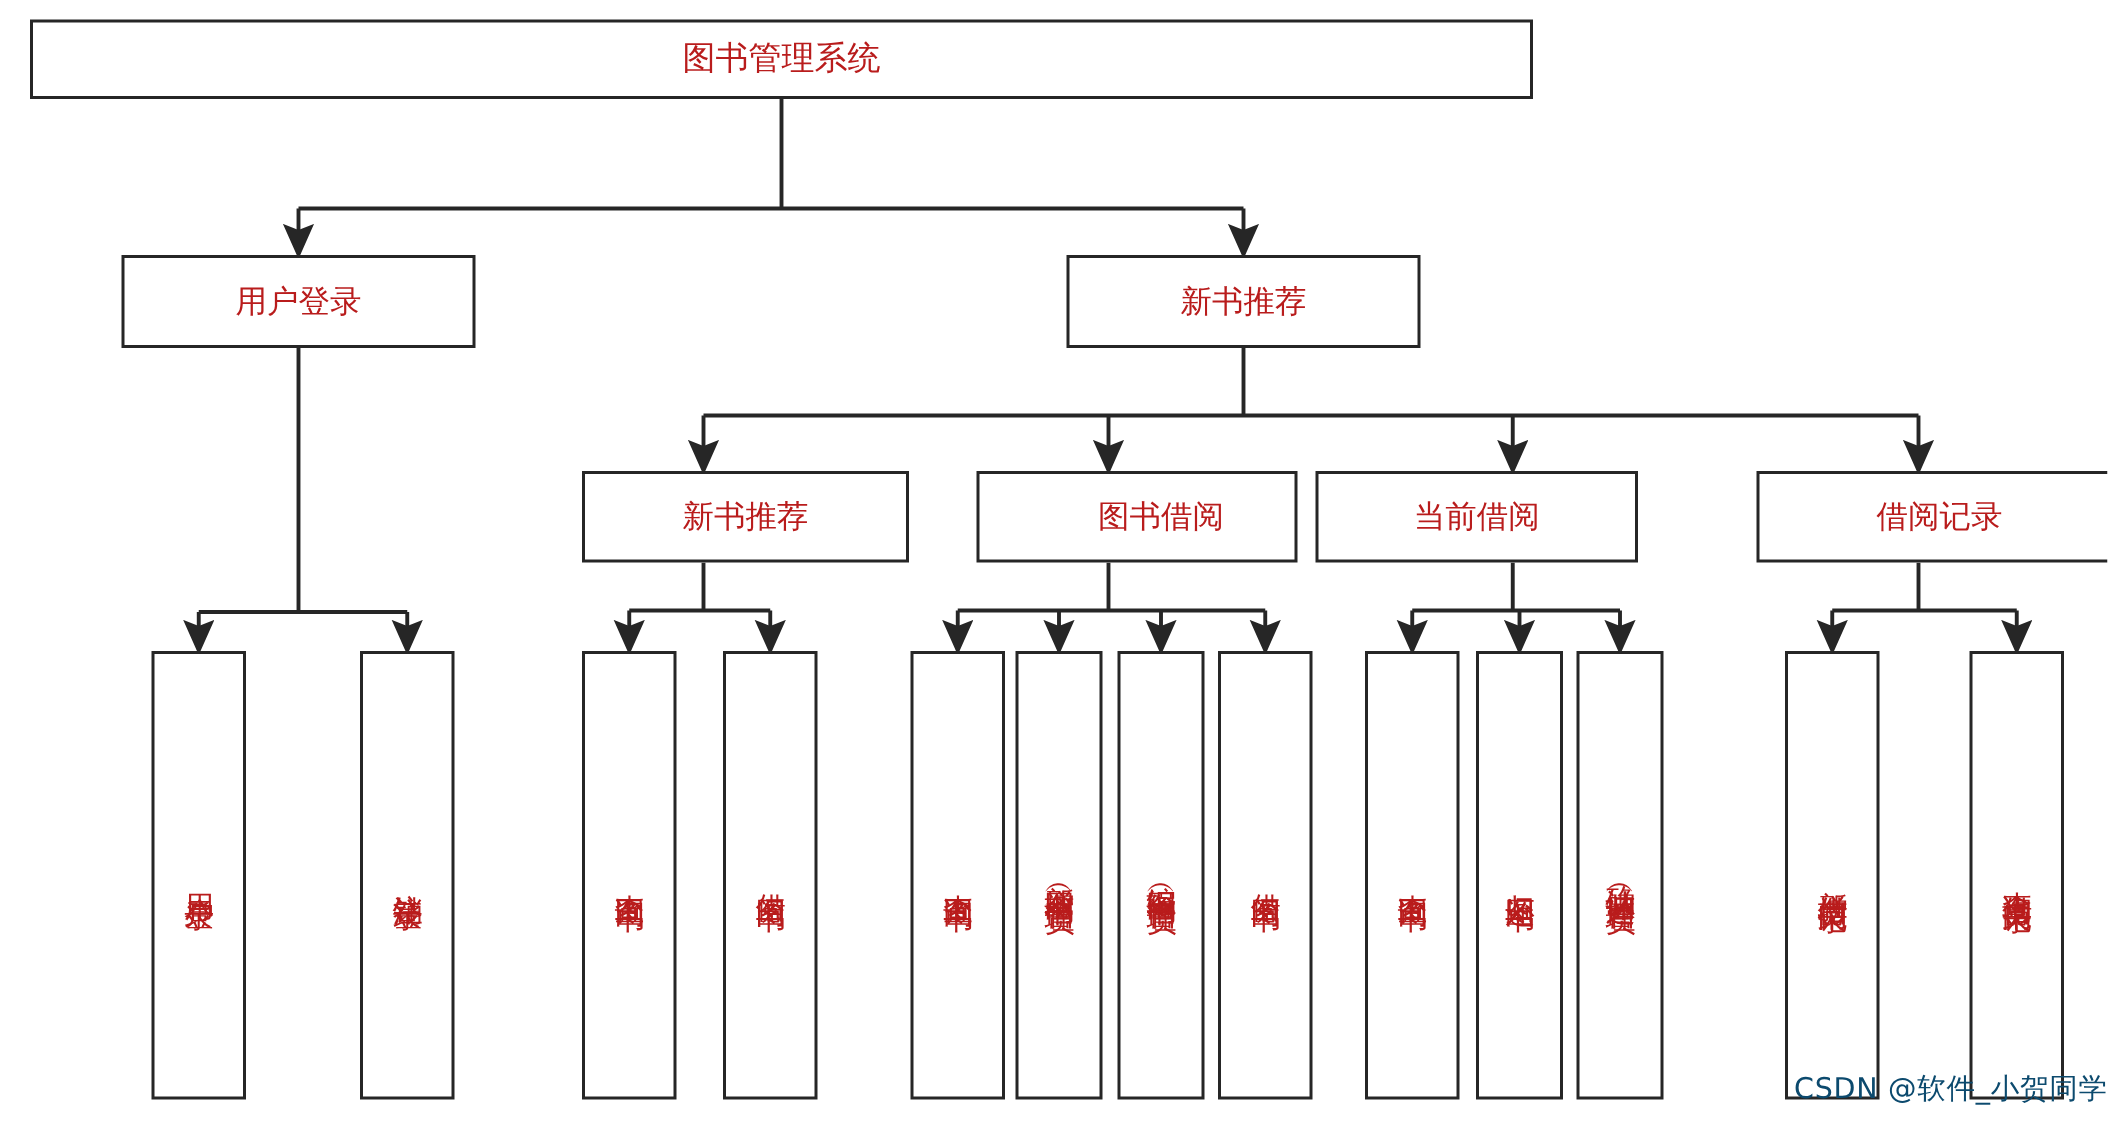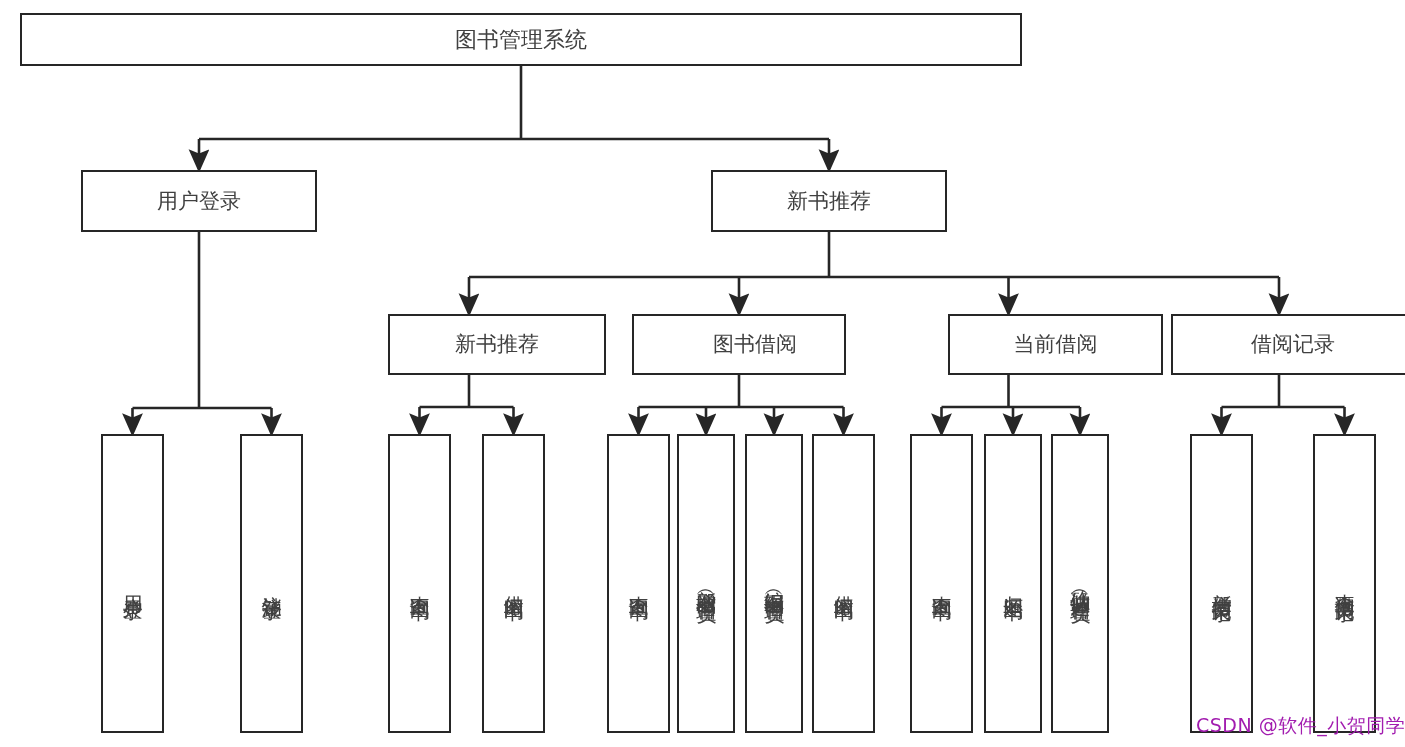--- a/index.html
+++ b/index.html
@@ -22,21 +22,21 @@
     left: 0;
     top: 0;
     width: 1405px;
     height: 747px;
   }
   .node {
     position: absolute;
     box-sizing: border-box;
     border: 2.5px solid #262626;
     background: #ffffff;
-    color: #404040;
+    color: #b91c1c;
     display: flex;
     align-items: center;
     justify-content: center;
     text-align: center;
     line-height: 1.18;
   }
   .node.h {
     font-size: 21px;
   }
   .node.root {
@@ -50,21 +50,21 @@
     padding: 6px 0;
   }
   .node.v .vtext {
     writing-mode: vertical-rl;
     text-orientation: upright;
     letter-spacing: 2px;
     display: block;
   }
   .watermark {
     position: absolute;
-    color: #a21caf;
+    color: #0c4a6e;
     font-size: 19px;
     letter-spacing: 0.5px;
     white-space: nowrap;
     font-family: "DejaVu Sans", "Liberation Sans", sans-serif;
   }
 </style>
 </head>
 <body>
 
 <div id="stage">
@@ -119,24 +119,24 @@
   <div class="node h" style="left: 81px; top: 170px; width: 236px; height: 62px;">
       <span>用户登录</span>
     </div>
   <div class="node h" style="left: 711px; top: 170px; width: 236px; height: 62px;">
       <span>新书推荐</span>
     </div>
 
   <div class="node h" style="left: 360px; top: 314px; width: 218px; height: 61px; margin-left: 28px;">
       <span>新书推荐</span>
     </div>
-  <div class="node h" style="left: 632px; top: 314px; width: 214px; height: 61px; padding-left: 32px;">
+  <div class="node h" style="left: 651px; top: 314px; width: 214px; height: 61px; padding-left: 32px;">
       <span>图书借阅</span>
     </div>
-  <div class="node h" style="left: 948px; top: 314px; width: 215px; height: 61px;">
+  <div class="node h" style="left: 877px; top: 314px; width: 215px; height: 61px;">
       <span>当前借阅</span>
     </div>
   <div class="node h" style="left: 1171px; top: 314px; width: 244px; height: 61px;">
       <span>借阅记录</span>
     </div>
 
   <div class="node v" style="left: 101px; top: 434px; width: 63px; height: 299px;">
       <span class="vtext">用户登录</span>
     </div>
   <div class="node v" style="left: 240px; top: 434px; width: 63px; height: 299px;">

